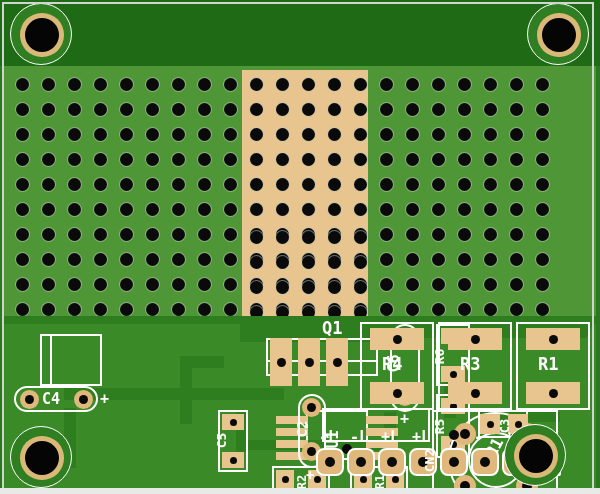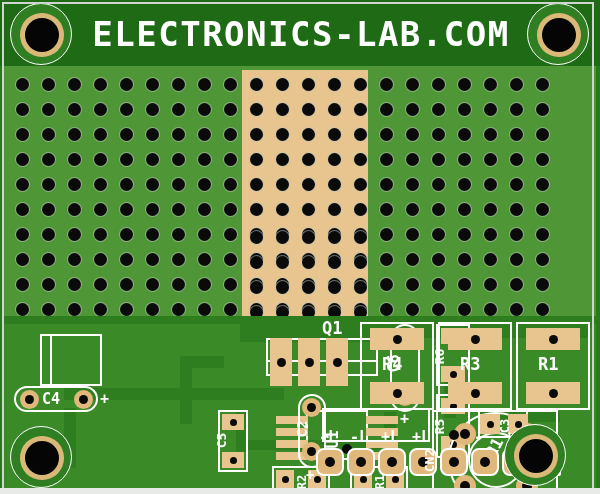--- a/index.html
+++ b/index.html
@@ -380,21 +380,20 @@
         <div class="perf-hole" style="left: 349.5px; top: 214.5px;"></div>
         <div class="perf-hole" style="left: 245.5px; top: 239.5px;"></div>
         <div class="perf-hole" style="left: 271.5px; top: 239.5px;"></div>
         <div class="perf-hole" style="left: 297.5px; top: 239.5px;"></div>
         <div class="perf-hole" style="left: 323.5px; top: 239.5px;"></div>
         <div class="perf-hole" style="left: 349.5px; top: 239.5px;"></div>
       </div>
   </div>
 
   <div class="header-band"></div>
-  <div class="brand">ELECTRONICS-LAB.COM</div>
 
   <div class="circuit">
 
     <div class="trace" style="left:0px;top:0px;width:592px;height:8px;"></div>
     <div class="trace" style="left:236px;top:0px;width:130px;height:26px;"></div>
     <div class="trace" style="left:360px;top:4px;width:230px;height:18px;transform:skewX(-22deg);transform-origin:left top;"></div>
     <div class="trace" style="left:60px;top:72px;width:220px;height:12px;"></div>
     <div class="trace" style="left:176px;top:52px;width:12px;height:56px;"></div>
     <div class="trace" style="left:176px;top:40px;width:44px;height:12px;"></div>
     <div class="trace" style="left:232px;top:96px;width:12px;height:40px;"></div>

